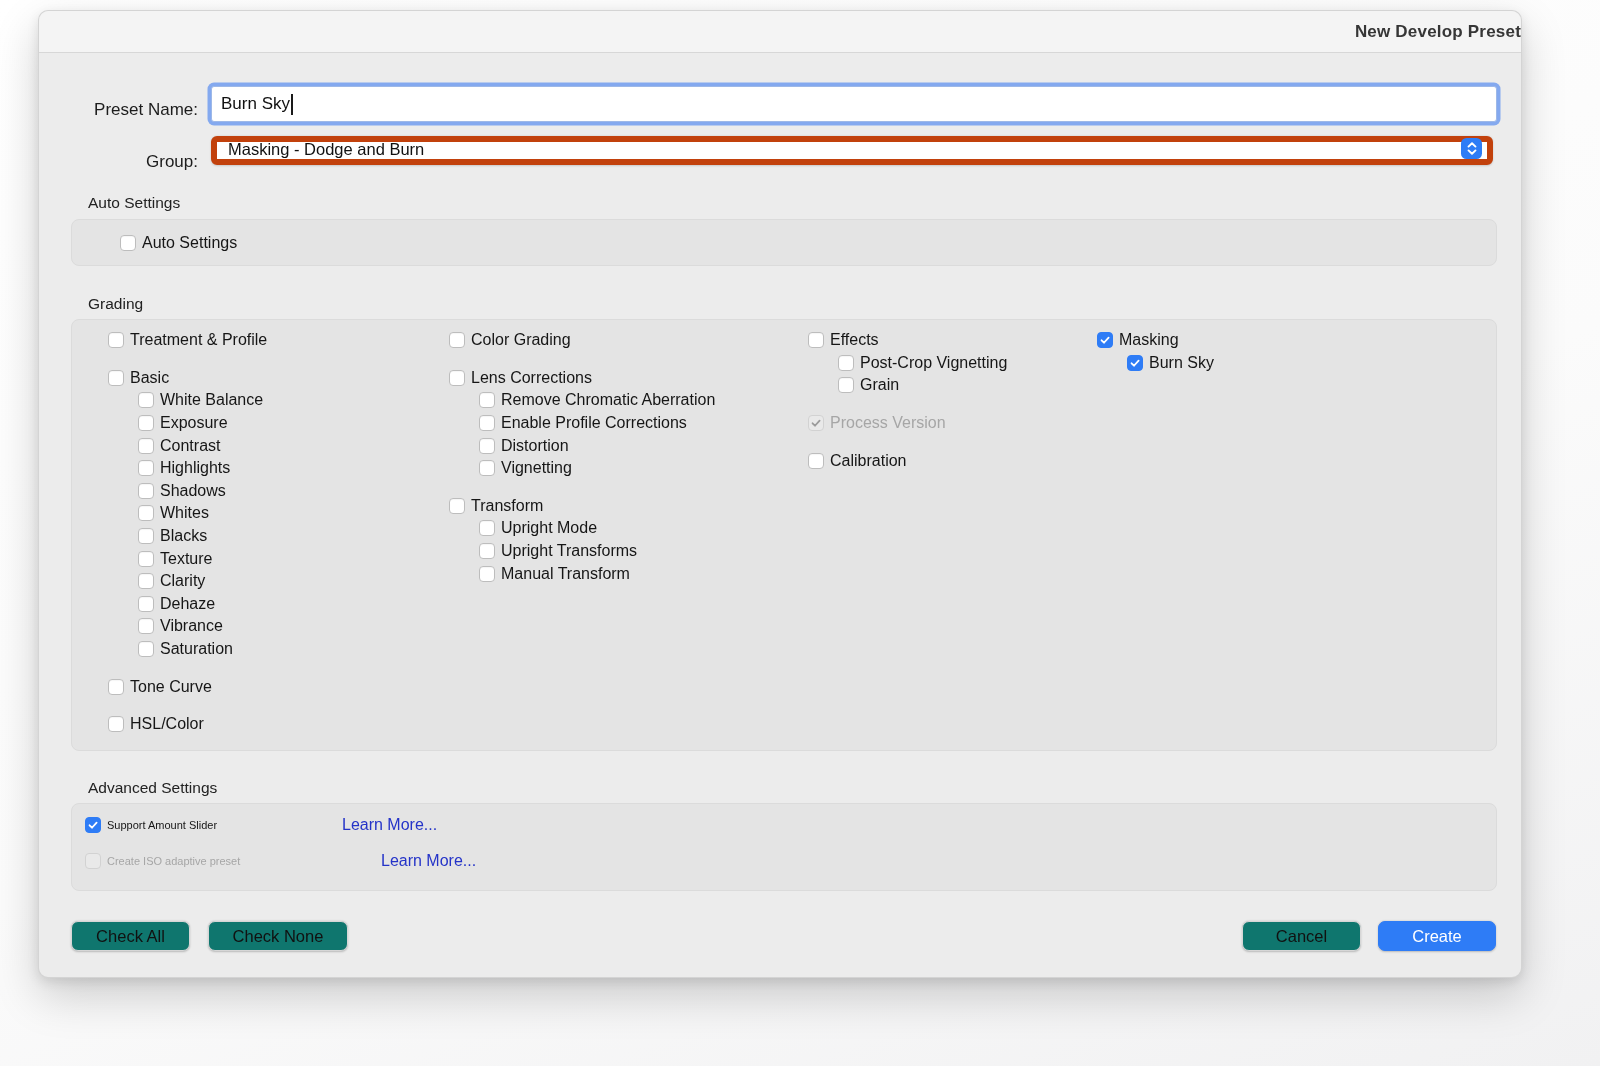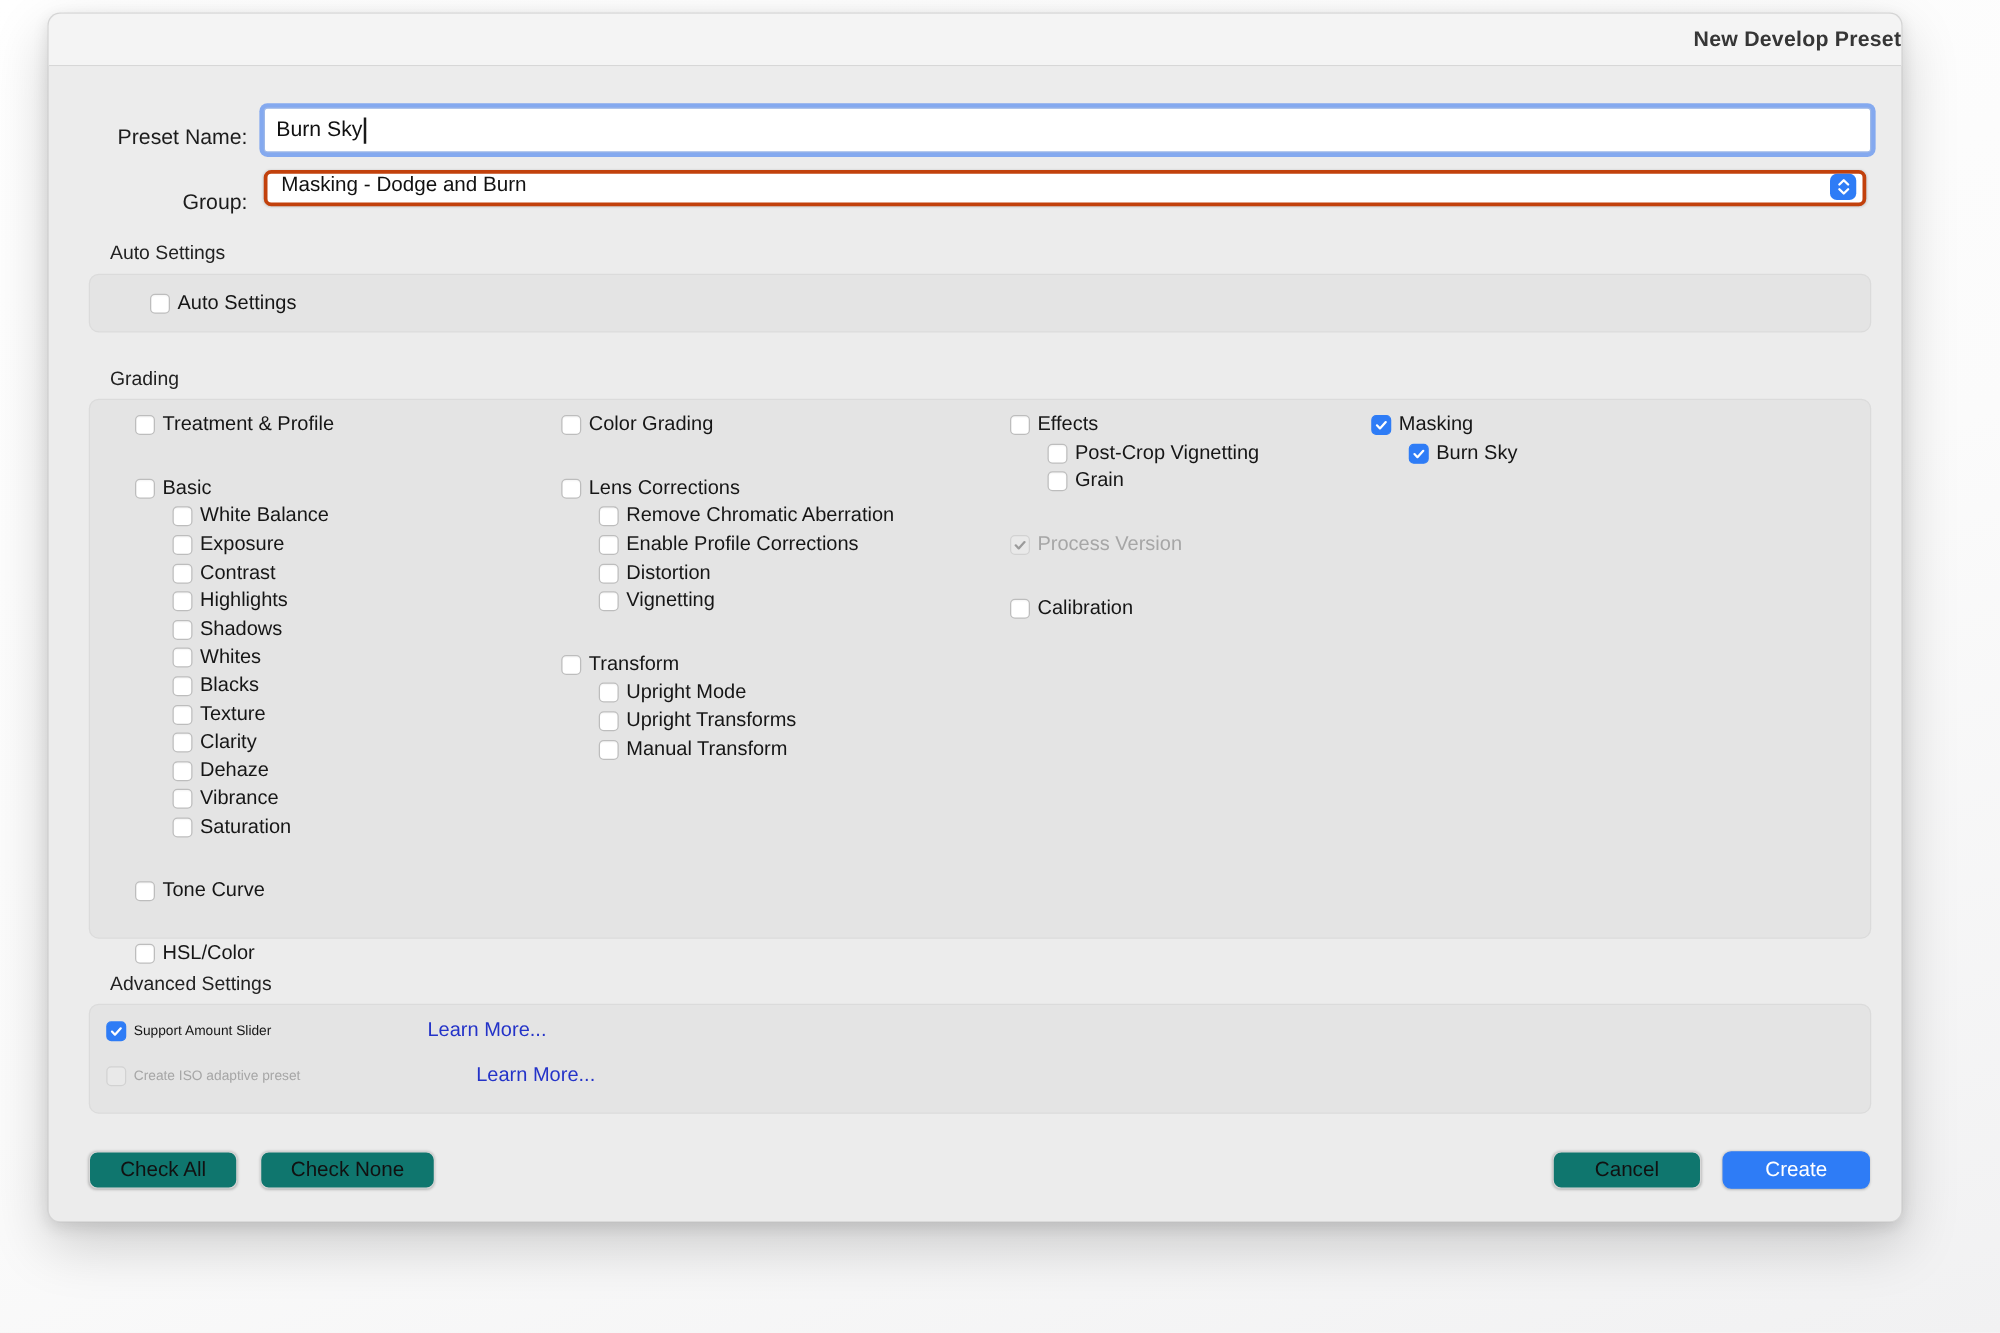--- a/index.html
+++ b/index.html
@@ -35,23 +35,23 @@
     position:absolute; left:172px; top:75px; width:1286px; height:36px;
     background:#ffffff; border:1px solid #9db8e8; border-radius:3px;
     box-shadow:0 0 0 3.5px #84a9ef;
     display:flex; align-items:center; padding-left:9px;
     font-size:17px; color:#111;
   }
   .caret { display:inline-block; width:2px; height:21px; background:#1a1a1a; margin-left:1px; }
 
   .popup {
     position:absolute; left:172px; top:125px; width:1282px; height:29px;
-    background:#ffffff; border:3px solid #c2410c; border-radius:6px;
+    background:#ffffff; border:6px solid #c2410c; border-radius:6px;
     box-shadow:0 0.5px 2px rgba(0,0,0,0.15);
-    display:flex; align-items:flex-start; padding:0 5px 0 11px;
+    display:flex; align-items:flex-end; padding:0 5px 0 11px;
     font-size:16.5px; color:#111;
   }
   .popup .popup-text { flex:1; }
   .stepper {
     width:21px; height:21px; border-radius:5.5px; background:#2e7cf6;
     display:flex; align-items:center; justify-content:center;
   }
 
   .section-heading { position:absolute; left:49px; font-size:15.5px; color:#222; }
   .hd-auto { top:183px; }
@@ -61,21 +61,21 @@
   .panel {
     position:absolute; left:32px; width:1426px;
     background:#e4e4e4; border:1px solid #dbdbdb; border-radius:8px;
   }
   .panel-auto { top:208px; height:47px; display:flex; align-items:center; padding-left:48px; }
   .panel-settings { top:308px; height:432px; }
   .panel-advanced { top:792px; height:88px; padding:10px 0 0 13px; }
 
   .col { position:absolute; top:9px; }
   .col-0 { left:36px; } .col-1 { left:377px; } .col-2 { left:736px; } .col-3 { left:1025px; }
-  .group + .group { margin-top:28px; }
+  .group + .group { margin-top:15px; }
 
   .check-row { display:flex; align-items:center; height:22.6px; }
   .check-row.child { margin-left:30px; }
   .check-row .row-label { margin-left:6px; font-size:16px; color:#161616; white-space:nowrap; }
   .check-row.disabled .row-label { color:#a6a6a6; }
 
   .cb {
     width:16px; height:16px; border-radius:4px; flex:0 0 16px;
     background:#ffffff; border:1px solid #bdbdbd;
     box-shadow:inset 0 1px 1px rgba(0,0,0,0.04);

